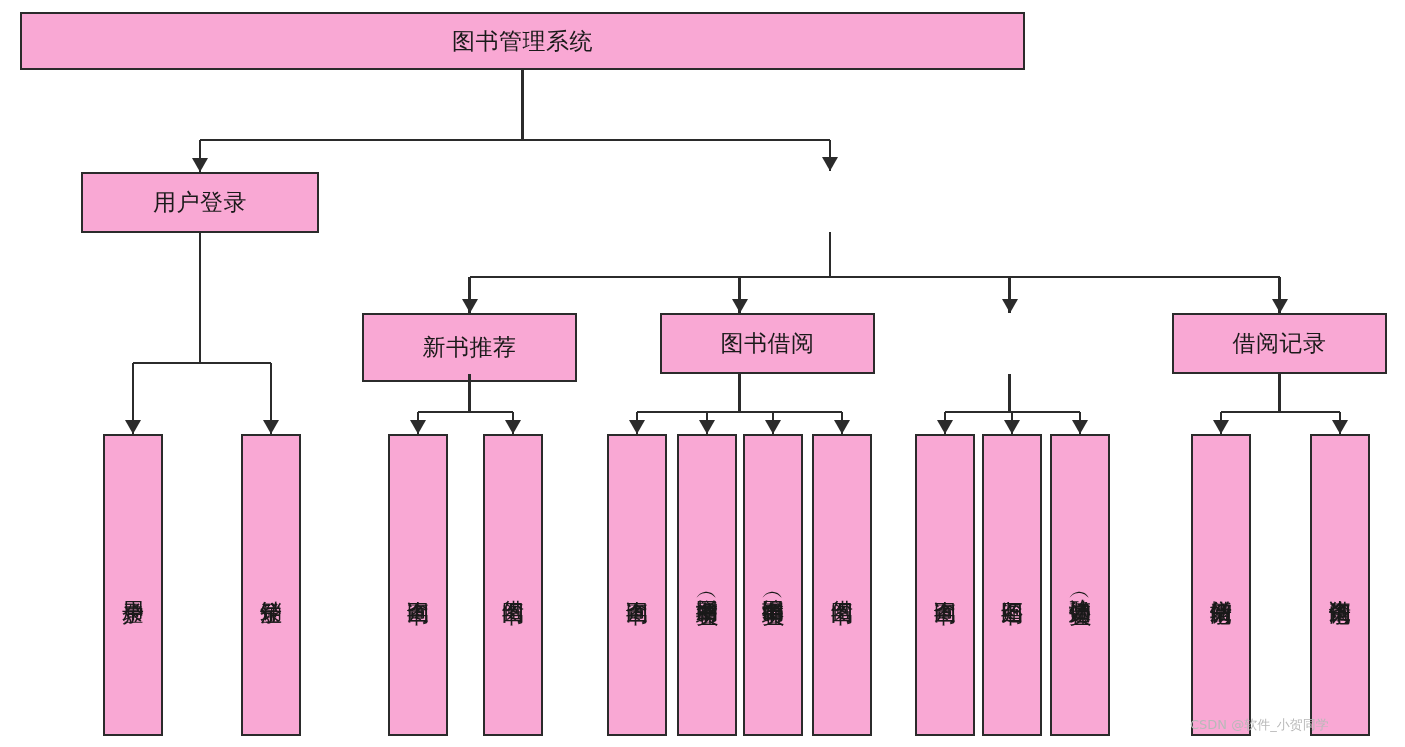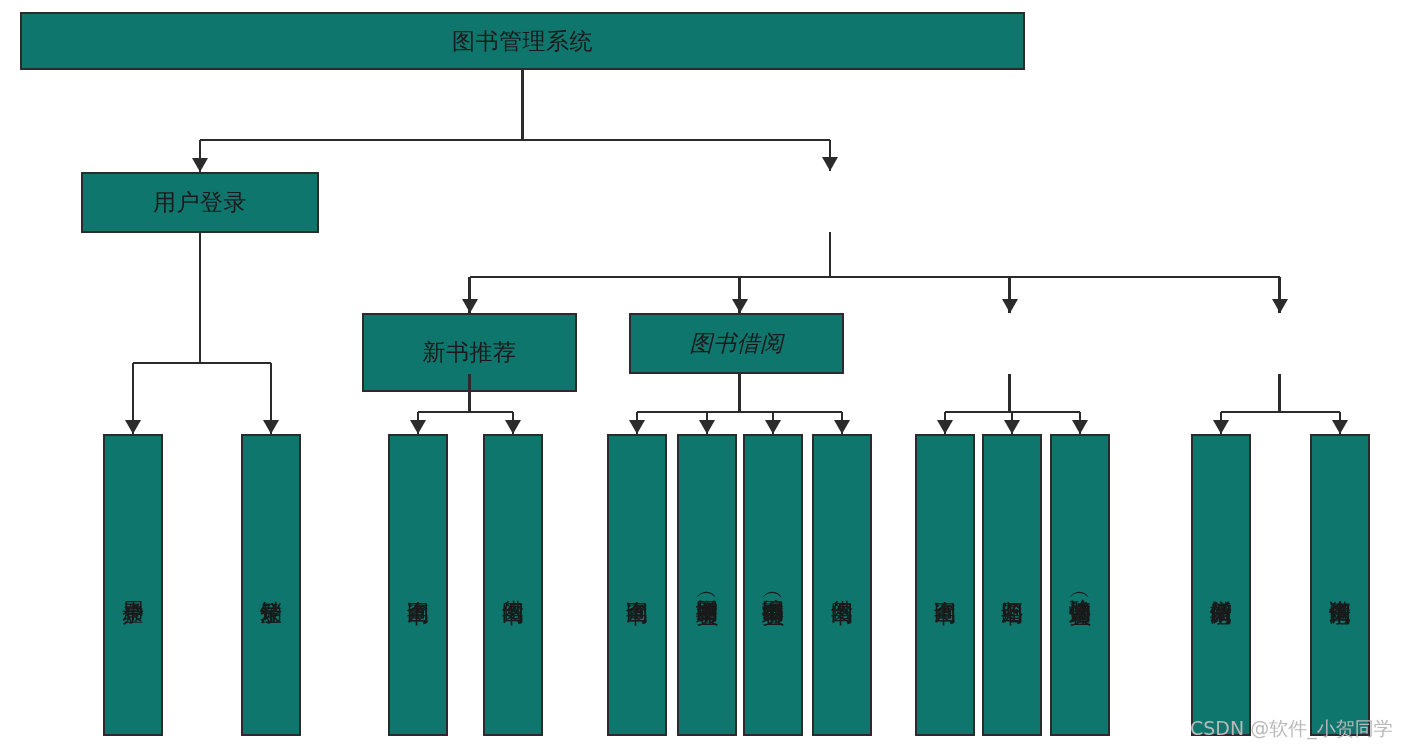--- a/index.html
+++ b/index.html
@@ -14,21 +14,21 @@
     position: relative;
     width: 1405px;
     height: 747px;
     background: #ffffff;
     overflow: hidden;
   }
   .node {
     position: absolute;
     box-sizing: border-box;
     border: 2.5px solid #2b2b2b;
-    background: #0f766e;
+    background: #f9a8d4;
     color: #1a1a1a;
     display: flex;
     align-items: center;
     justify-content: center;
     text-align: center;
   }
   .node.horiz {
     font-size: 23px;
     letter-spacing: 0.5px;
   }
@@ -54,44 +54,47 @@
   .arrow {
     position: absolute;
     width: 0;
     height: 0;
     border-left: 8px solid transparent;
     border-right: 8px solid transparent;
     border-top: 14px solid #2b2b2b;
   }
   .watermark {
     position: absolute;
-    font-size: 19px;
+    font-size: 13px;
     color: #b9b9b9;
     white-space: nowrap;
     font-family: "DejaVu Sans", "Liberation Sans", sans-serif;
   }
 </style>
 </head>
 <body>
 
 <div id="canvas">
 
   <div class="node horiz" id="node-root" style="left: 20px; top: 12px; width: 1005px; height: 58px;">
     <span>图书管理系统</span>
   </div>
 
   <div class="node horiz" id="node-l1-0" style="left: 81px; top: 172px; width: 238px; height: 61px;">
     <span>用户登录</span>
   </div>
 
-  <div class="node horiz" id="node-l2-0" style="left: 362px; top: 313px; width: 215px; height: 79px;">
+  <div class="node horiz" id="node-l2-0" style="left: 362px; top: 313px; width: 215px; height: 69px;">
     <span>新书推荐</span>
   </div>
-  <div class="node horiz" id="node-l2-1" style="left: 629px; top: 313px; width: 215px; height: 61px; font-style: italic;">
+  <div class="node horiz" id="node-l2-1" style="left: 660px; top: 313px; width: 215px; height: 61px;">
     <span>图书借阅</span>
+  </div>
+  <div class="node horiz" id="node-l2-3" style="left: 1172px; top: 313px; width: 215px; height: 61px;">
+    <span>借阅记录</span>
   </div>
 
   <div class="node vert" id="node-leaf-0" style="left: 103px; top: 434px; width: 60px; height: 302px;">
     <span class="vlabel">用户登录</span>
   </div>
   <div class="node vert" id="node-leaf-1" style="left: 241px; top: 434px; width: 60px; height: 302px;">
     <span class="vlabel">注销登录</span>
   </div>
   <div class="node vert" id="node-leaf-2" style="left: 388px; top: 434px; width: 60px; height: 302px;">
     <span class="vlabel">查询图书</span>

